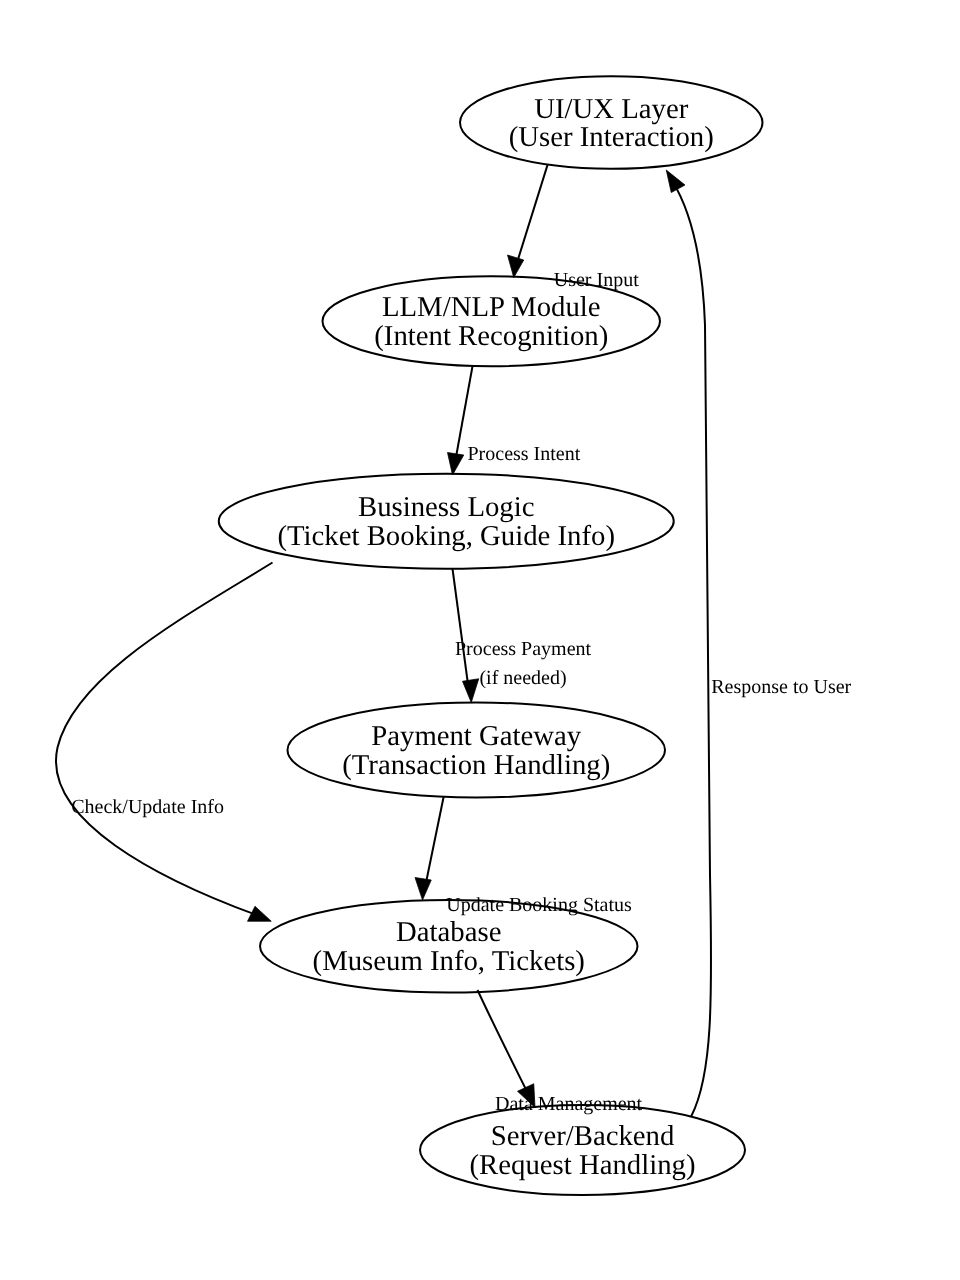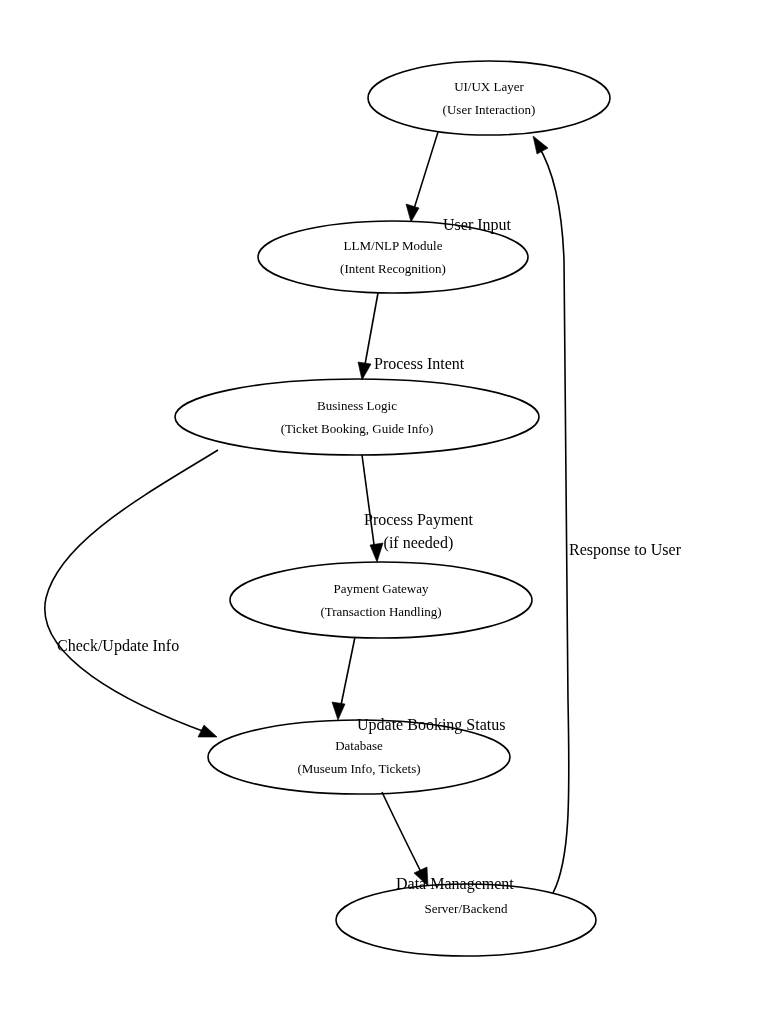--- a/index.html
+++ b/index.html
@@ -35,21 +35,21 @@
   }
   .arrow-head {
     fill: #000000;
     stroke: #000000;
     stroke-width: 0.6;
   }
   .node-text {
     position: absolute;
     text-align: center;
     color: #000000;
-    font-size: 13px;
+    font-size: 23px;
     line-height: 23px;
     white-space: nowrap;
     pointer-events: none;
   }
   .node-text .line1,
   .node-text .line2 {
     display: block;
   }
   .edge-label {
     position: absolute;
@@ -135,20 +135,21 @@
     <span class="line2">(Transaction Handling)</span>
   </div>
 
   <div class="node-text" style="left:208px; top:734px; width:302px;">
     <span class="line1">Database</span>
     <span class="line2">(Museum Info, Tickets)</span>
   </div>
 
   <div class="node-text" style="left:336px; top:897px; width:260px;">
     <span class="line1">Server/Backend</span>
+    <span class="line2">(Request Handling)</span>
   </div>
 
   <div class="edge-label" style="left:443px; top:169px;">
     <span class="lbl-line">User Input</span>
   </div>
 
   <div class="edge-label" style="left:374px; top:308px;">
     <span class="lbl-line">Process Intent</span>
   </div>
 

